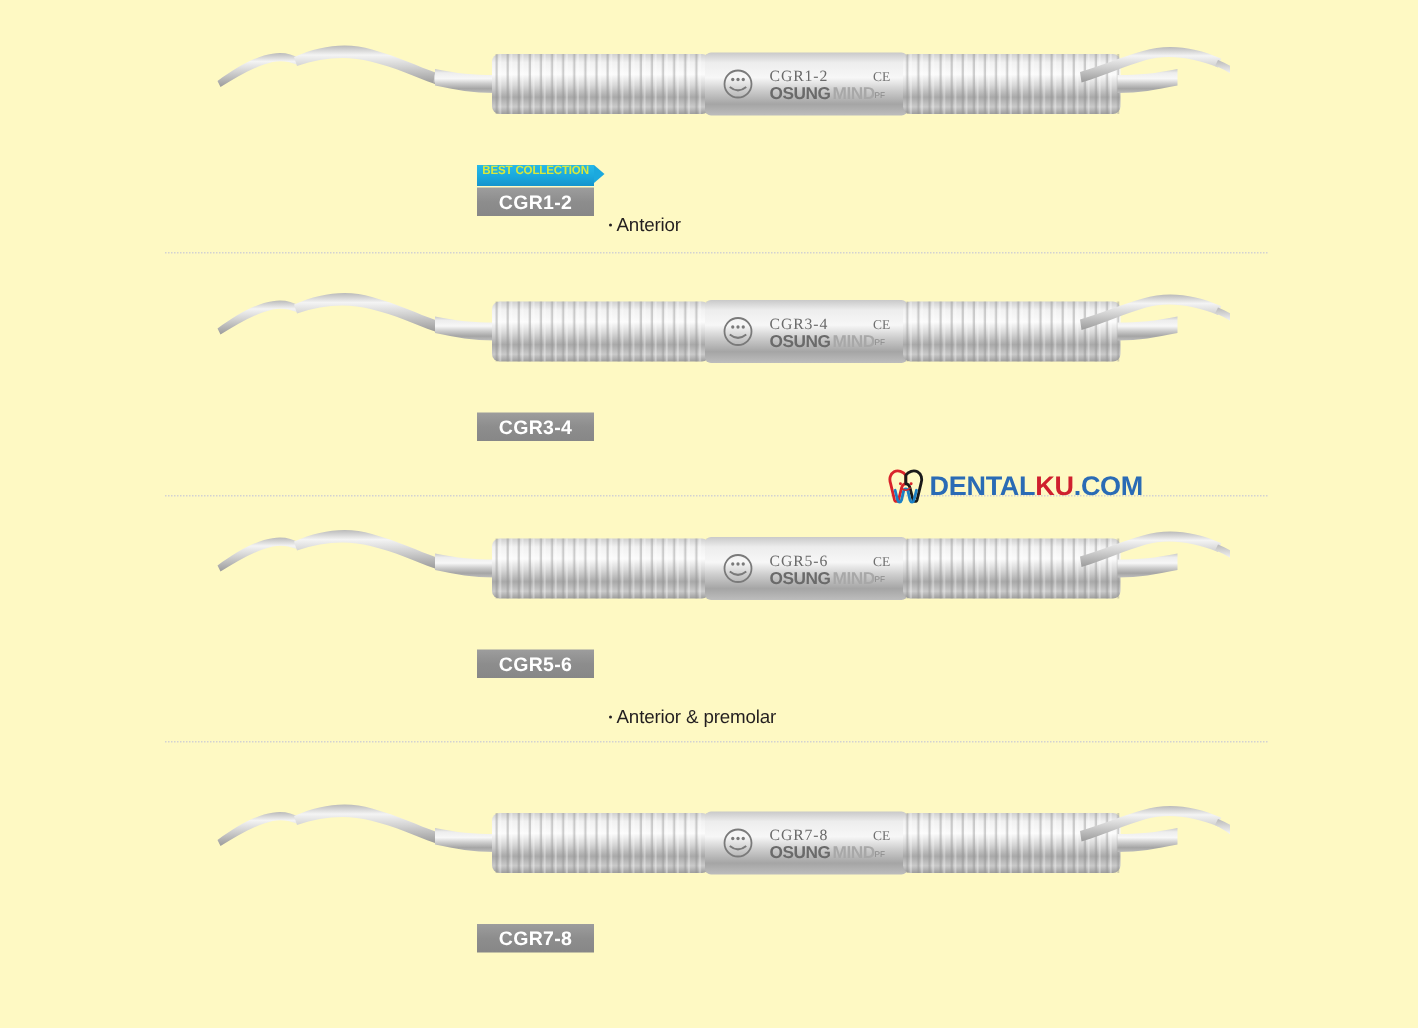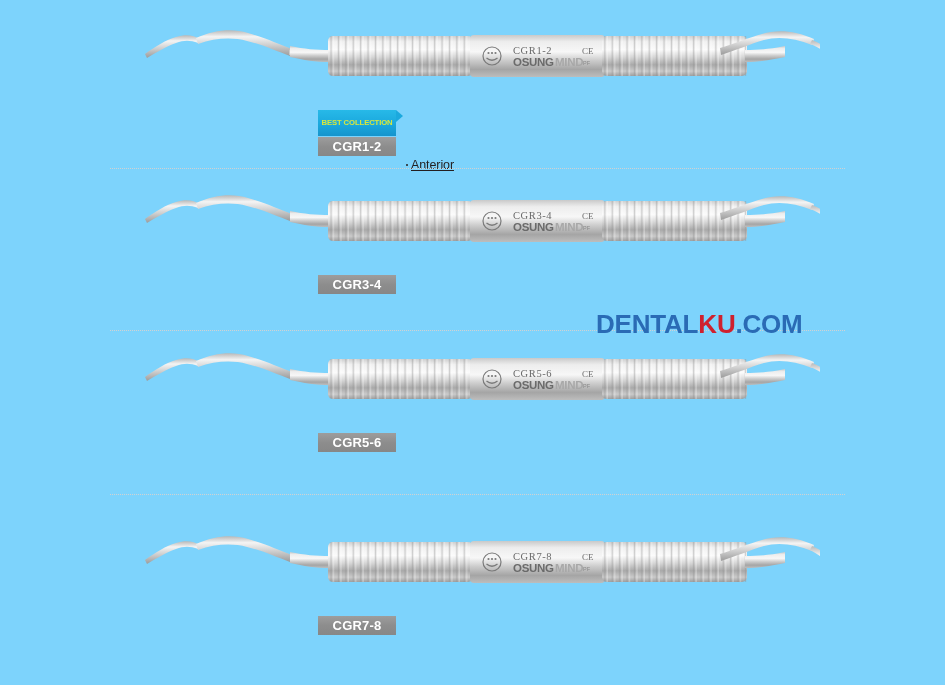--- a/index.html
+++ b/index.html
@@ -13,21 +13,21 @@
     height: 685px;
     position: relative;
     overflow: hidden;
     font-family: "Liberation Sans", sans-serif;
     color: #231f20;
   }
 
   .page {
     position: absolute;
     inset: 0;
-    background: #7dd3fc;
+    background: #fef9c3;
   }
 
   
   .product-row {
     position: absolute;
     left: 0;
     width: 945px;
   }
   .row-1 { top: 10px;  height: 150px; }
   .row-2 { top: 175px; height: 150px; }
@@ -62,25 +62,25 @@
     left: 318px;
   }
   .row-1 .label-block { top: 100px; }
   .row-2 .label-block { top: 100px; }
   .row-3 .label-block { top: 100px; }
   .row-4 .label-block { top: 100px; }
 
   .best-badge {
     position: relative;
     width: 78px;
-    height: 26px;
+    height: 14px;
     background: linear-gradient(to bottom, #27b9e8 0%, #1aa8dd 55%, #1594cc 100%);
     margin-bottom: 1px;
     display: flex;
-    align-items: center;
+    align-items: flex-start;
     justify-content: center;
   }
   .best-badge .badge-text {
     font-size: 8px;
     font-weight: bold;
     letter-spacing: -0.1px;
     color: #d8e83c;
     line-height: 1;
     white-space: nowrap;
     transform: scaleX(0.96);
@@ -114,21 +114,21 @@
   
   .description {
     position: absolute;
     left: 406px;
     font-size: 12.5px;
     line-height: 14px;
     color: #231f20;
     white-space: pre-line;
     letter-spacing: -0.1px;
   }
-  .row-1 .description { top: 134px; text-decoration: underline; }
+  .row-1 .description { top: 119px; }
   .row-2 .description { top: 282px; }
 
   .desc-dot {
     display: inline-block;
     width: 2px;
     height: 2px;
     background: #231f20;
     border-radius: 50%;
     vertical-align: 3px;
     margin-right: 3px;
@@ -143,21 +143,21 @@
     left: 592px;
     top: 298px;
     width: 170px;
     height: 52px;
     display: flex;
     align-items: center;
     gap: 4px;
   }
   .watermark .tooth { width: 50px; height: 50px; }
   .wm-text {
-    font-size: 26px;
+    font-size: 18px;
     font-weight: bold;
     letter-spacing: -0.2px;
     line-height: 1;
     white-space: nowrap;
   }
   .wm-blue { color: #2a6bb5; }
   .wm-red  { color: #cf202e; }
 </style>
 </head>
 <body>
@@ -274,20 +274,23 @@
         <text x="415" y="56" font-family="Liberation Sans, sans-serif" font-size="11.5" font-weight="bold" fill="#a8a8a8" letter-spacing="-0.3">MIND</text>
         <text x="442" y="44" font-family="Liberation Serif, serif" font-size="9" fill="#6f6f6f">CE</text>
         <text x="443" y="55" font-family="Liberation Sans, sans-serif" font-size="5.5" fill="#8a8a8a">PF</text>
       </svg>
     </div>
 
     <div class="label-block">
       <div class="code-chip">CGR3-4</div>
     </div>
 
+    <div class="description">
+      <span class="desc-dot"></span><span>Anterior &amp; premolar</span>
+    </div>
   </div>
 
   <div class="product-row row-3">
 
     <div class="instrument">
       <svg viewBox="0 0 680 72" xmlns="http://www.w3.org/2000/svg">
         <path d="M5,44 C16,36 26,30 36,27 C46,24 53,25 60,29 L58,33 C50,30 44,30 36,33 C27,36 17,42 7,48 Z" fill="url(#g-shank-1)"></path>
         <path d="M56,28 C74,20 92,18 108,23 C126,28 138,34 152,39 L150,46 C136,41 124,35 107,31 C92,27 75,28 58,34 Z" fill="url(#g-shank-1)"></path>
         <path d="M150,36 C165,39 175,40 190,40 L190,52 C175,52 164,50 150,47 Z" fill="url(#g-band-1)"></path>
         <rect x="188" y="26" width="145" height="40" rx="5" fill="url(#g-handle-1)"></rect>

